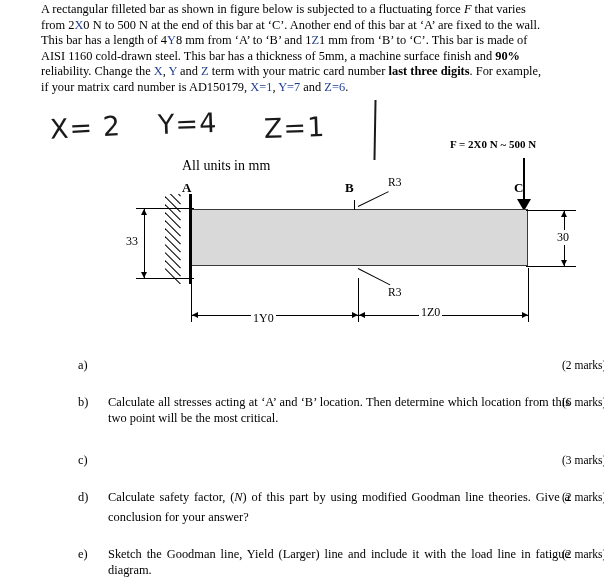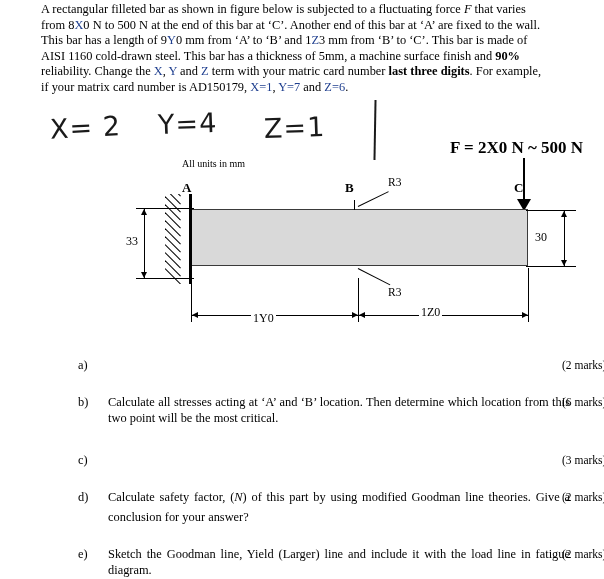--- a/index.html
+++ b/index.html
@@ -58,28 +58,28 @@
     left: 0;
     top: 100px;
     width: 604px;
     height: 245px;
   }
 
   .units-label {
     position: absolute;
     left: 146px;
     top: 58px;
-    font-size: 10px;
+    font-size: 14px;
     font-family: "Liberation Serif", serif;
   }
   .force-label {
     position: absolute;
     left: 414px;
     top: 38px;
-    font-size: 17px;
+    font-size: 11px;
     font-weight: bold;
     font-family: "Liberation Serif", serif;
   }
 
   
   .bar {
     position: absolute;
     left: 155px;
     top: 109px;
     width: 337px;
@@ -262,22 +262,22 @@
   .bold { font-weight: bold; }
   .sub { font-size: 9px; vertical-align: sub; }
 </style>
 </head>
 <body>
 
 <div class="page">
 
   <div class="intro">
     <span>A rectangular filleted bar as shown in figure below is subjected to a fluctuating force </span><span class="ital">F</span><span> that varies</span><br>
-    <span>from 8</span><span class="v">X</span><span>0 N to 500 N at the end of this bar at ‘C’. Another end of this bar at ‘A’ are fixed to the wall.</span><br>
-    <span>This bar has a length of 9</span><span class="v">Y</span><span>0 mm from ‘A’ to ‘B’ and 1</span><span class="v">Z</span><span>3 mm from ‘B’ to ‘C’. This bar is made of</span><br>
+    <span>from 2</span><span class="v">X</span><span>0 N to 500 N at the end of this bar at ‘C’. Another end of this bar at ‘A’ are fixed to the wall.</span><br>
+    <span>This bar has a length of 4</span><span class="v">Y</span><span>8 mm from ‘A’ to ‘B’ and 1</span><span class="v">Z</span><span>1 mm from ‘B’ to ‘C’. This bar is made of</span><br>
     <span>AISI 1160 cold-drawn steel. This bar has a thickness of 5mm, a machine surface finish and </span><span class="bold">90%</span><br>
     <span>reliability. Change the </span><span class="v">X</span><span>, </span><span class="v">Y</span><span> and </span><span class="v">Z</span><span> term with your matric card number </span><span class="bold">last three digits</span><span>. For example,</span><br>
     <span>if your matrix card number is AD150179, </span><span class="v">X=1</span><span>, </span><span class="v">Y=7</span><span> and </span><span class="v">Z=6</span><span>.</span>
   </div>
 
   <div class="hand" id="hand-x">X= 2</div>
   <div class="hand" id="hand-y">Y=4</div>
   <div class="hand" id="hand-z">Z=1</div>
 
   <div class="hand-line" style="left:338px; top:100px; width:2px; height:60px; transform:rotate(1deg);"></div>
@@ -325,21 +325,21 @@
     <div class="dim-tick" style="left:100px; top:178px; width:58px;"></div>
     <div class="arrow-up" style="left:105px; top:109px;"></div>
     <div class="arrow-down" style="left:105px; top:172px;"></div>
     <div class="dim-text" style="left:88px; top:134px;">33</div>
 
     <div class="dim-v" style="left:528px; top:110px; height:56px;"></div>
     <div class="dim-tick" style="left:490px; top:110px; width:50px;"></div>
     <div class="dim-tick" style="left:490px; top:166px; width:50px;"></div>
     <div class="arrow-up" style="left:525px; top:111px;"></div>
     <div class="arrow-down" style="left:525px; top:160px;"></div>
-    <div class="dim-text" style="left:497px; top:130px;">30</div>
+    <div class="dim-text" style="left:519px; top:130px;">30</div>
 
     <div class="ext-line" style="left:155px; top:178px; height:44px;"></div>
     <div class="ext-line" style="left:322px; top:178px; height:44px;"></div>
     <div class="ext-line" style="left:492px; top:168px; height:54px;"></div>
 
     <div class="dim-h" style="left:155px; top:215px; width:167px;"></div>
     <div class="arrow-left" style="left:156px; top:212px;"></div>
     <div class="arrow-right" style="left:316px; top:212px;"></div>
     <div class="dim-text" style="left:215px; top:211px;">1Y0</div>
 

